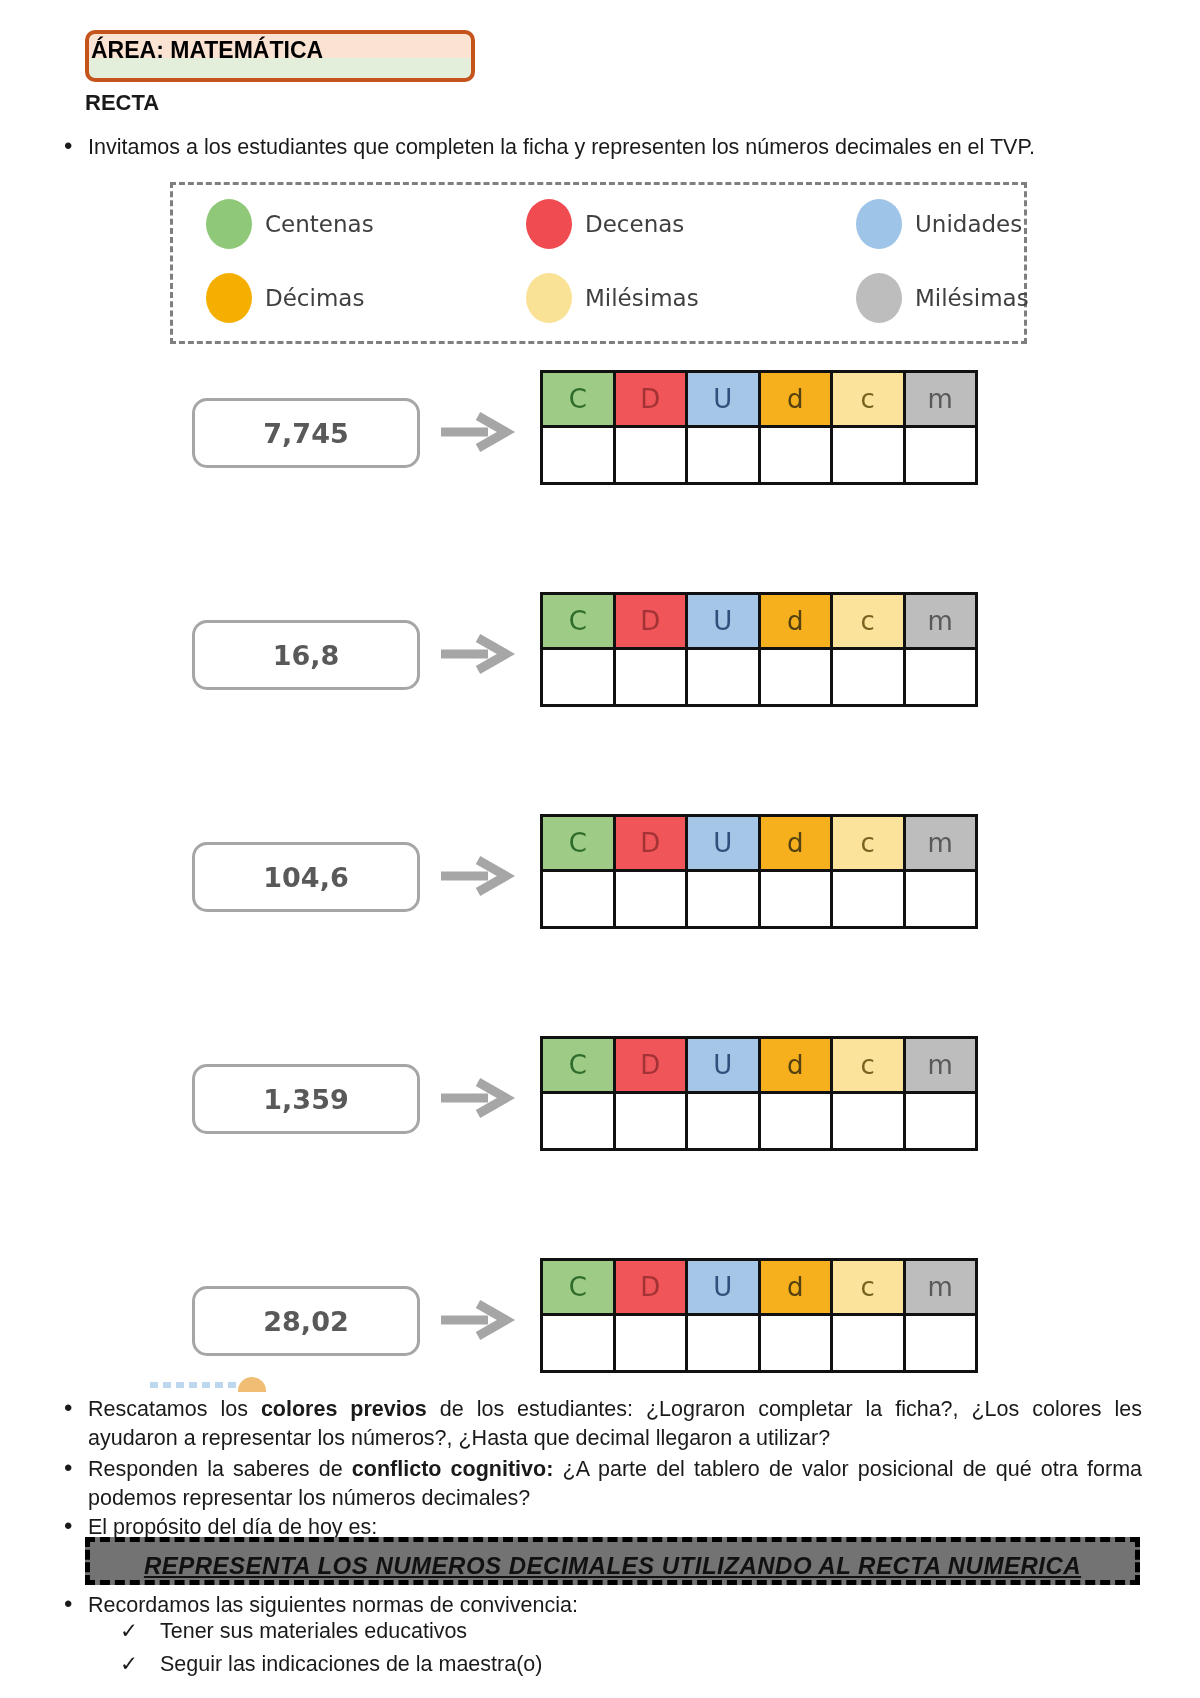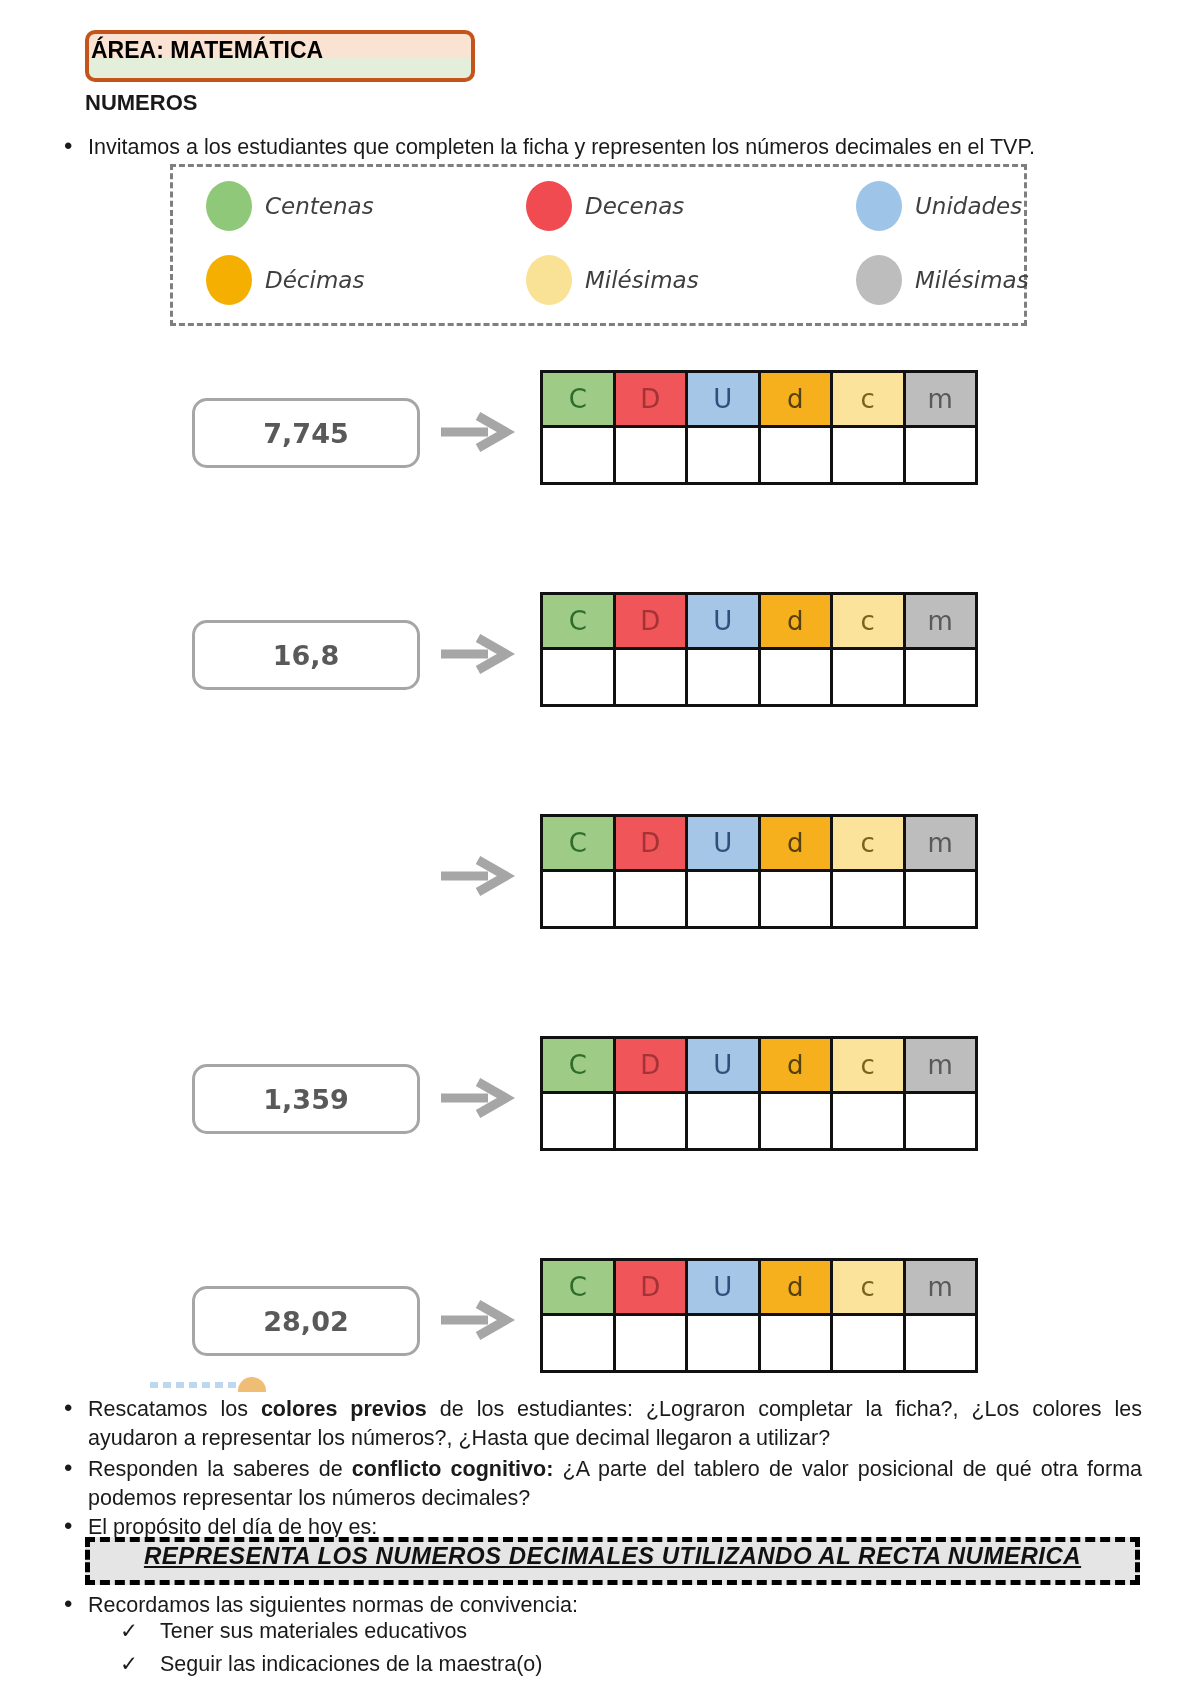--- a/index.html
+++ b/index.html
@@ -17,22 +17,22 @@
   .title-box span{ font-size:23px; font-weight:bold; color:#000; }
   .inicio{ position:absolute; left:85px; top:90px; font-size:22px; font-weight:bold; }
 
   
   .bullet-line{ position:absolute; left:64px; width:1078px; font-size:21.5px; line-height:29px; }
   .bullet-line .dot{ position:absolute; left:0; top:-2px; font-size:24px; }
   .bullet-line .bl-text{ display:block; padding-left:24px; }
   .just .bl-text{ text-align:justify; }
 
   
-  .legend{ position:absolute; left:170px; top:164px; width:857px; height:162px;
-           border:3px dashed #7F7F7F;font-style:italic; }
+  .legend{ position:absolute; left:170px; top:182px; width:857px; height:162px;
+           border:3px dashed #7F7F7F; }
   .legend-item{ position:absolute; display:flex; align-items:center; }
   .legend-circle{ width:46px; height:50px; border-radius:50%; flex:0 0 auto; }
   .legend-label{ margin-left:13px; font-family:"DejaVu Sans", sans-serif;
                  font-size:23px; color:#3F3F3F; }
   .li-0{ left:33px;  top:14px; }
   .li-1{ left:353px; top:14px;justify-content:space-between; }
   .li-2{ left:683px; top:14px;justify-content:flex-end; }
   .li-3{ left:33px;  top:88px; }
   .li-4{ left:353px; top:88px; }
   .li-5{ left:683px; top:88px; }
@@ -57,38 +57,38 @@
   .tvp-c{ background:#fff; }
 
   
   .frag-dashes{ position:absolute; left:150px; top:1382px; width:88px; height:6px;
     background:repeating-linear-gradient(90deg,#BDD7EE 0 8px,transparent 8px 13px); }
   .frag-circle{ position:absolute; left:238px; top:1377px; width:28px; height:15px;
     border-radius:14px 14px 0 0; background:#EDB15C; opacity:.85; }
 
   
   .banner{ position:absolute; left:85px; top:1537px; width:1055px; height:48px;
-           border:5px dashed #000; background:#e5e5e5;
-           display:flex; align-items:flex-start; justify-content:center; }
+           border:5px dashed #000; background:#737373;
+           display:flex; align-items:flex-end; justify-content:center; }
   .banner span{ font-size:24px; font-weight:bold; font-style:italic;
                 text-decoration:underline; letter-spacing:.5px; color:#111; }
 
   .check-line{ position:absolute; left:120px; font-size:21.5px; }
   .check-line .tick{ display:inline-block; width:40px; }
   b{ font-weight:bold; }
 </style>
 </head>
 <body>
 
 <div class="page">
 
   <div class="title-box">
     <span>ÁREA: MATEMÁTICA</span>
   </div>
-  <div class="inicio">NUMEROS</div>
+  <div class="inicio">RECTA</div>
 
   <div class="bullet-line" style="top:133px">
     <span class="dot">•</span>
     <span class="bl-text">Invitamos a los estudiantes que completen la ficha y representen los números decimales en el TVP.</span>
   </div>
 
   <div class="legend">
     <div class="legend-item li-0">
       <span class="legend-circle" style="background-color: rgb(143, 200, 120);"></span>
       <span class="legend-label">Centenas</span>
@@ -158,20 +158,23 @@
         <div class="tvp-c"></div>
         <div class="tvp-c"></div>
         <div class="tvp-c"></div>
         <div class="tvp-c"></div>
         <div class="tvp-c"></div>
         <div class="tvp-c"></div>
       </div>
     </div>
 
     <div class="tvp-row r2">
+      <div class="num-box">
+        <span>104,6</span>
+      </div>
       <svg class="arrow" width="80" height="40" viewBox="0 0 80 40">
         <line x1="3" y1="20" x2="50" y2="20" stroke="#A6A6A6" stroke-width="9"></line>
         <polyline points="40,4 68,20 40,36" fill="none" stroke="#A6A6A6" stroke-width="9" stroke-linejoin="miter"></polyline>
       </svg>
       <div class="tvp-table">
         <div class="tvp-h" style="background-color: rgb(158, 204, 135); color: rgb(47, 107, 43);">C</div>
         <div class="tvp-h" style="background-color: rgb(240, 85, 90); color: rgb(163, 51, 53);">D</div>
         <div class="tvp-h" style="background-color: rgb(165, 198, 230); color: rgb(47, 79, 125);">U</div>
         <div class="tvp-h" style="background-color: rgb(246, 176, 30); color: rgb(84, 65, 15);">d</div>
         <div class="tvp-h" style="background-color: rgb(251, 227, 155); color: rgb(119, 98, 31);">c</div>

